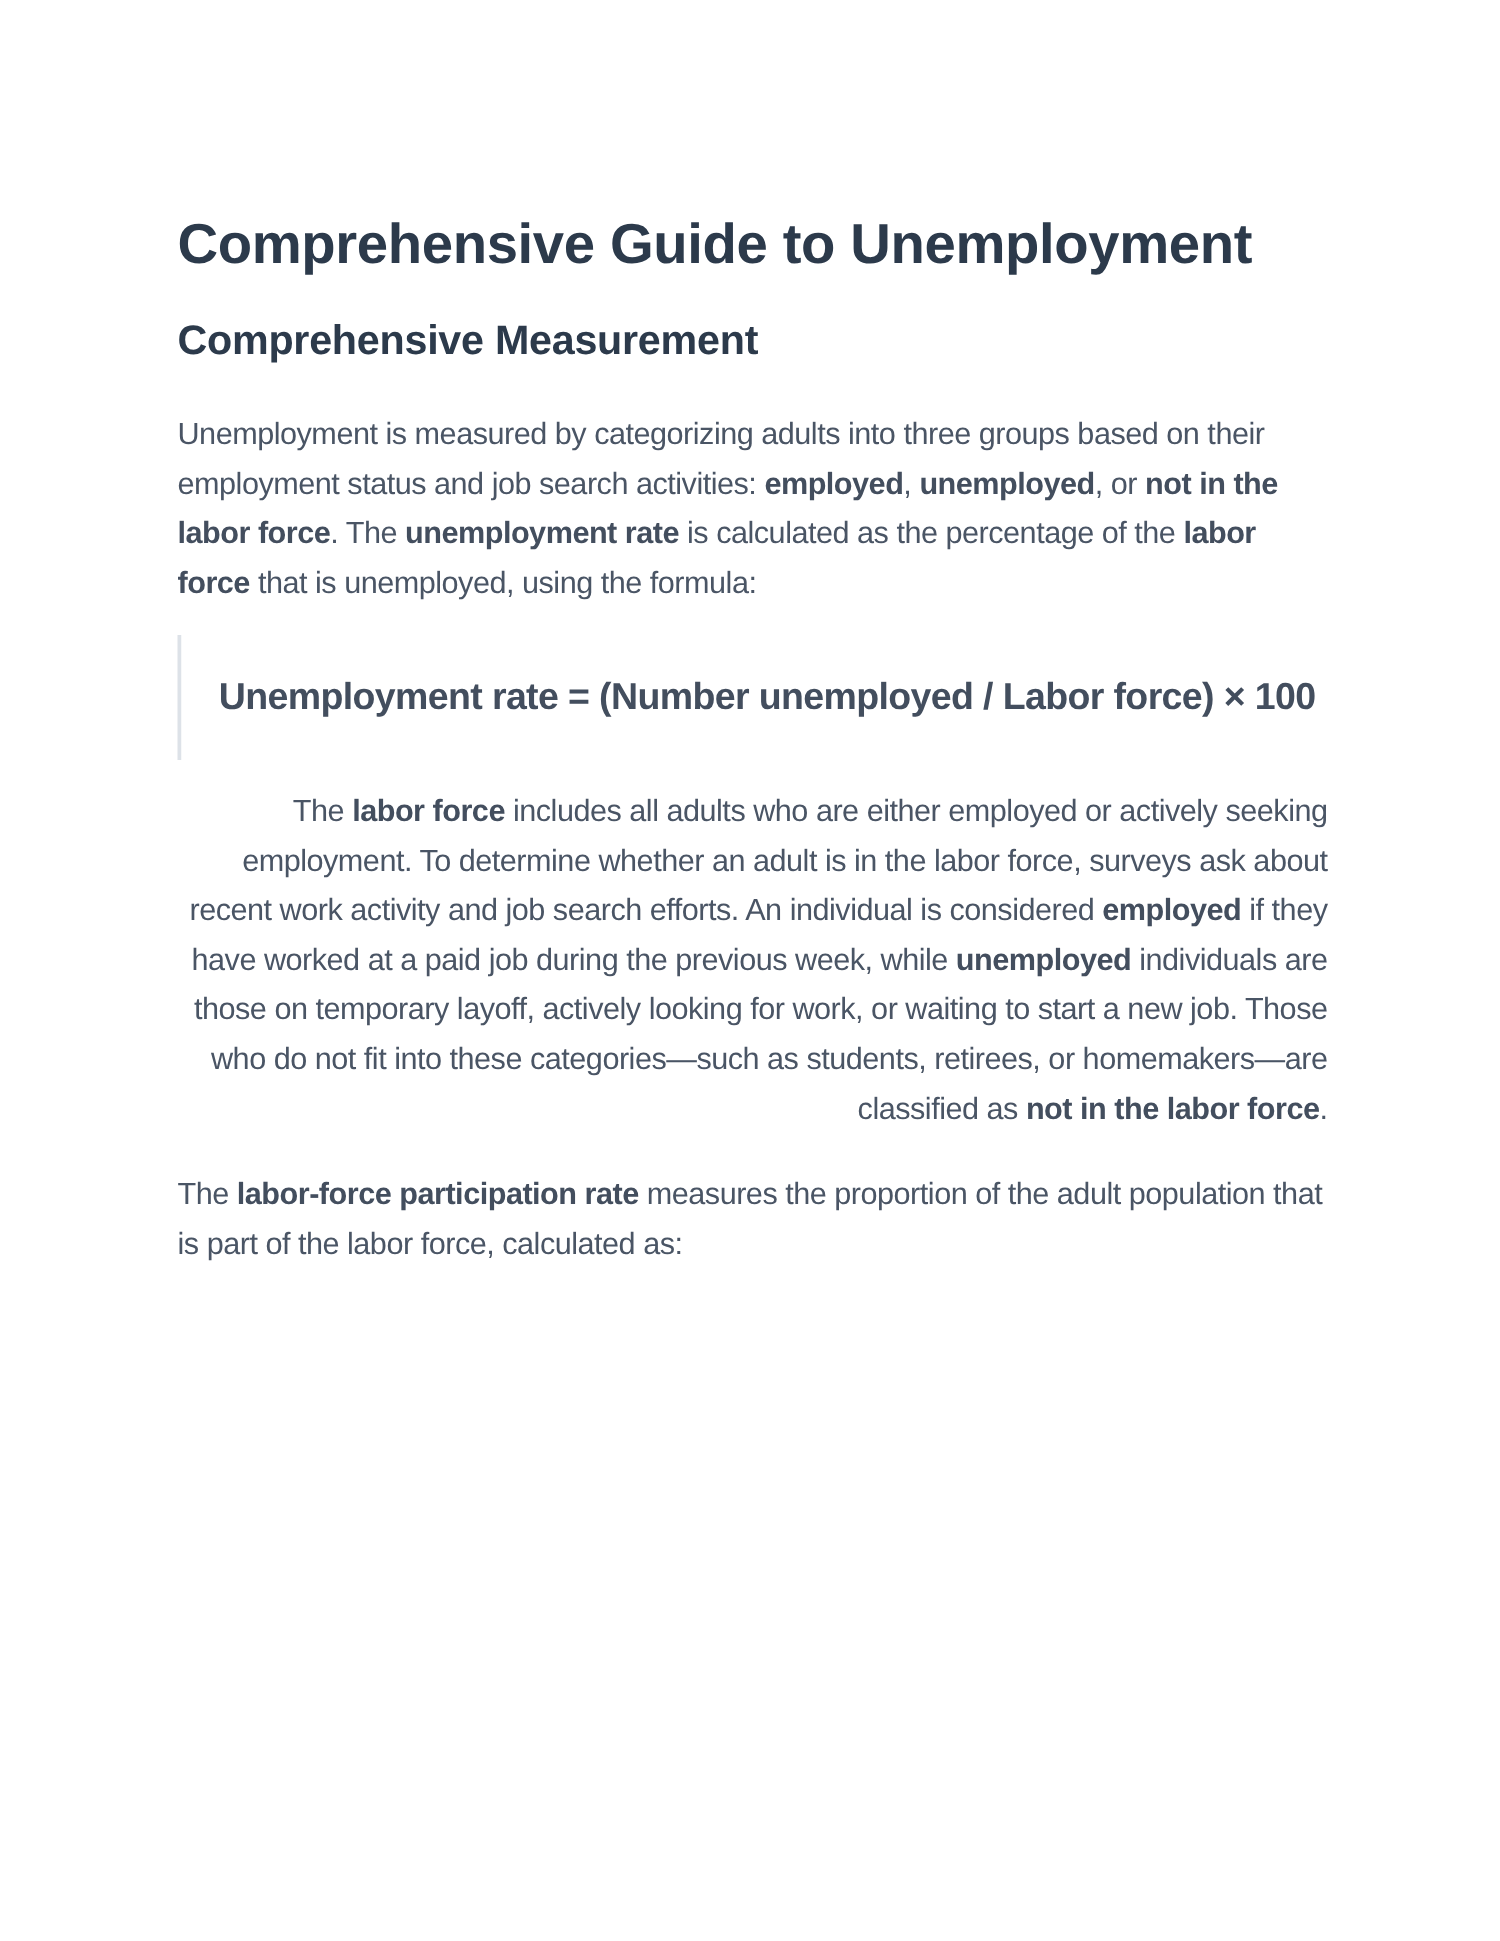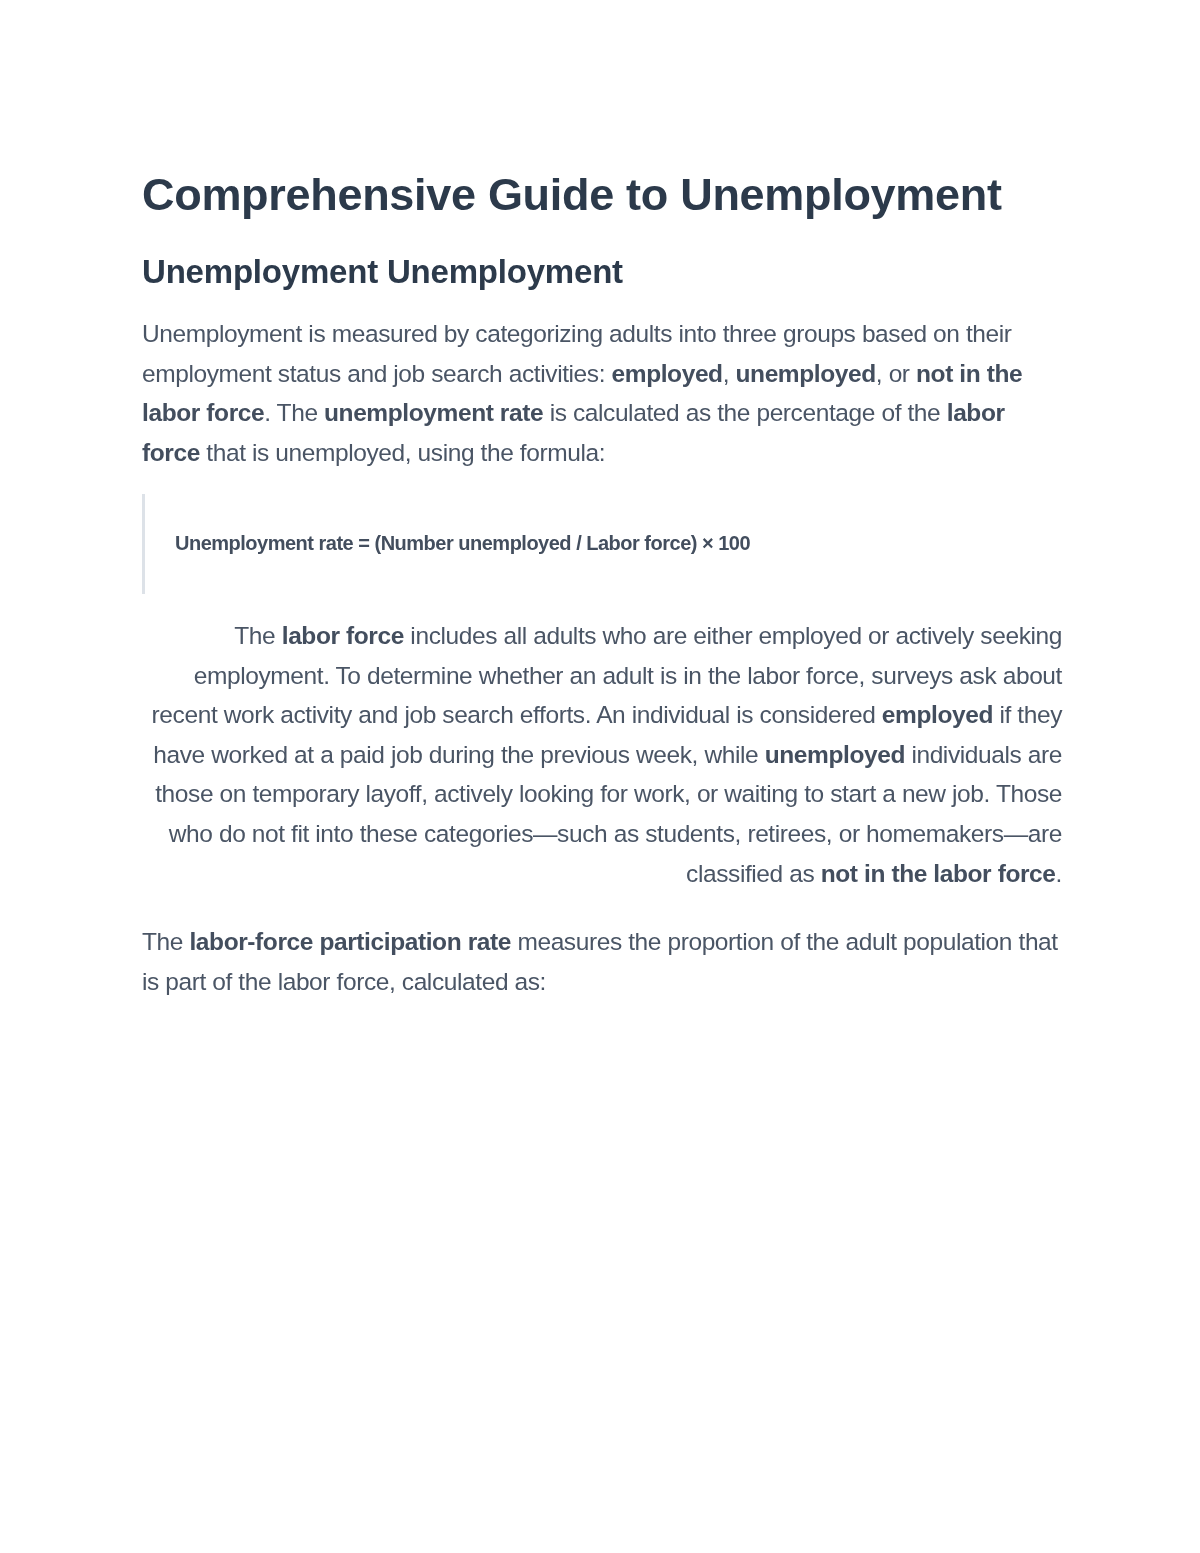--- a/index.html
+++ b/index.html
@@ -40,42 +40,42 @@
     margin: 0;
     font-size: 24.5px;
     line-height: 39.6px;
     color: #4a5565;
     letter-spacing: -0.4px;
   }
   p b {
     color: #434e5e;
     font-weight: bold;
   }
-  .p1 { margin-top: 20px; }
+  .p1 { margin-top: 34px; }
   .p2 { margin-top: 0; text-align: right; }
   .p3 { margin-top: 29px; }
   blockquote {
     margin: 24px 0 24px 0;
     padding: 30px 0 30px 30px;
     border-left: 3px solid #dde2e8;
-    font-size: 20px;
+    font-size: 30px;
     line-height: 39.6px;
     font-weight: bold;
     color: #434e5e;
     letter-spacing: -0.5px;
   }
   .bq1 { margin-top: 22px; margin-bottom: 22px; }
   .bq2 { margin-top: 22px; }
 </style>
 </head>
 <body>
 
 <div class="page">
   <h1>Comprehensive Guide to Unemployment</h1>
-  <h2>Unemployment Unemployment</h2>
+  <h2>Comprehensive Measurement</h2>
 
   <p class="p1"><span>Unemployment is measured by categorizing adults into three groups based on their employment status and job search activities: </span><b>employed</b><span>, </span><b>unemployed</b><span>, or </span><b>not in the labor force</b><span>. The </span><b>unemployment rate</b><span> is calculated as the percentage of the </span><b>labor force</b><span> that is unemployed, using the formula:</span></p>
 
   <blockquote class="bq1">Unemployment rate = (Number unemployed / Labor force) × 100</blockquote>
 
   <p class="p2"><span>The </span><b>labor force</b><span> includes all adults who are either employed or actively seeking employment. To determine whether an adult is in the labor force, surveys ask about recent work activity and job search efforts. An individual is considered </span><b>employed</b><span> if they have worked at a paid job during the previous week, while </span><b>unemployed</b><span> individuals are those on temporary layoff, actively looking for work, or waiting to start a new job. Those who do not fit into these categories—such as students, retirees, or homemakers—are classified as </span><b>not in the labor force</b><span>.</span></p>
 
   <p class="p3"><span>The </span><b>labor-force participation rate</b><span> measures the proportion of the adult population that is part of the labor force, calculated as:</span></p>
 
 </div>

